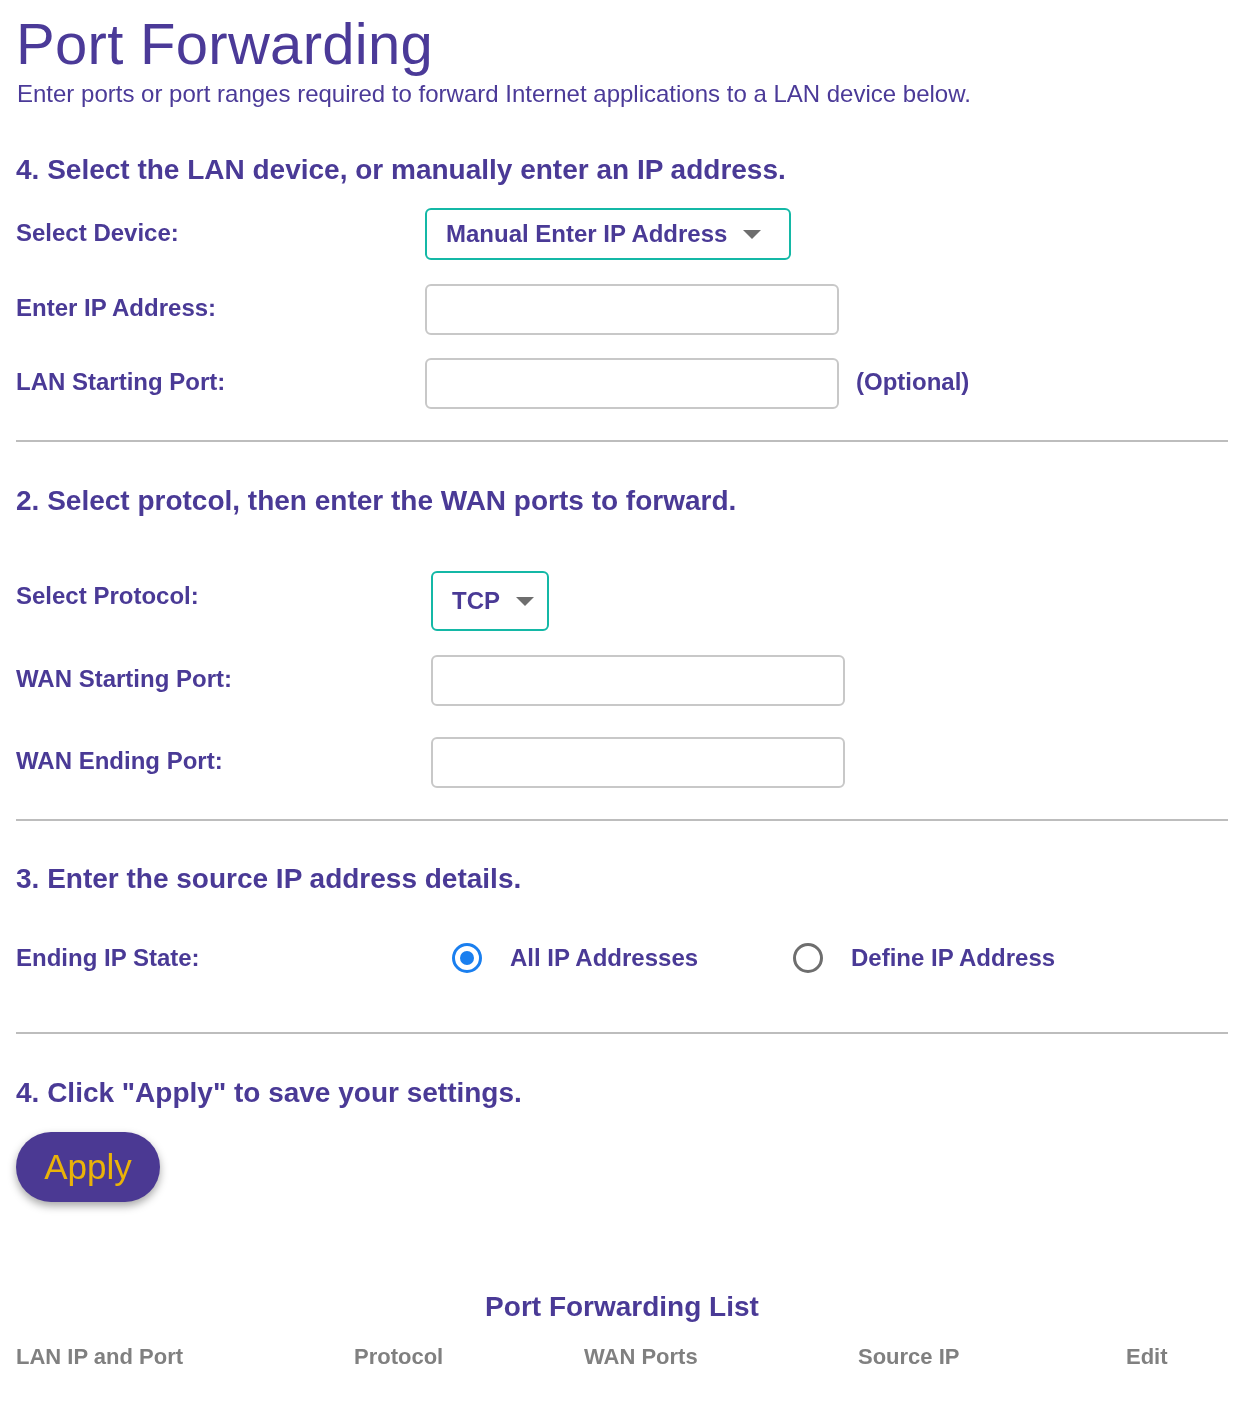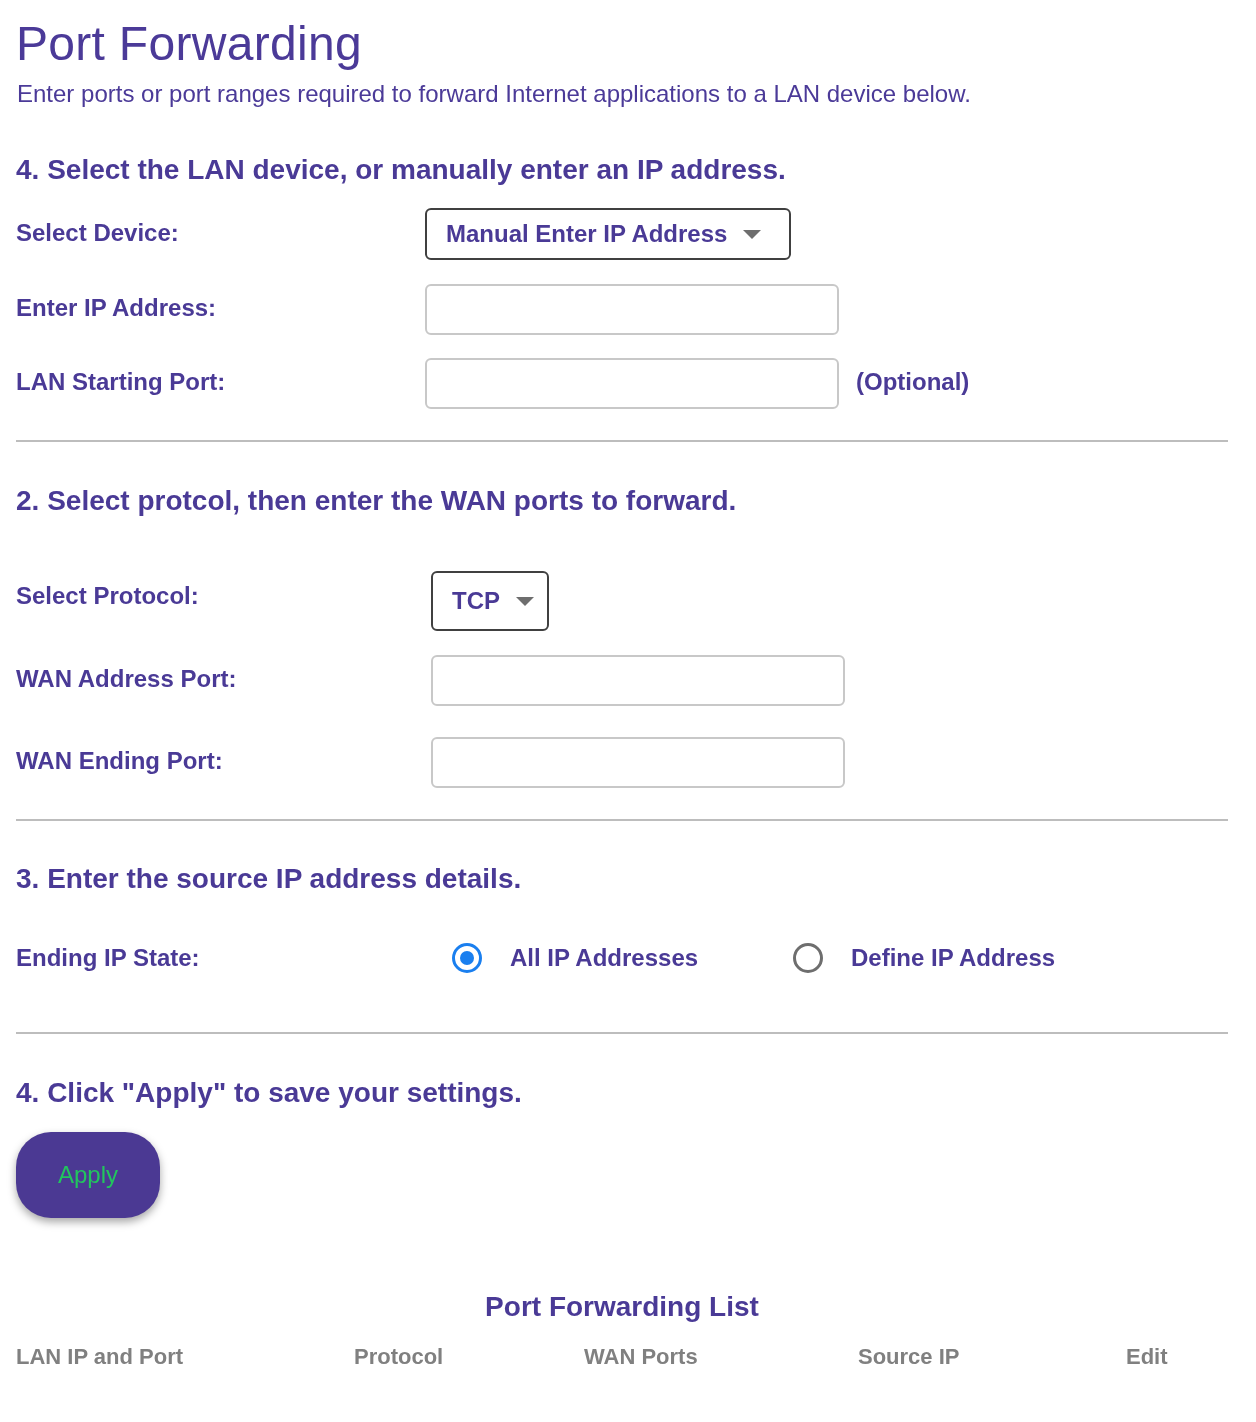--- a/index.html
+++ b/index.html
@@ -1,38 +1,38 @@
 <!DOCTYPE html>
 <html><head>
   <meta charset="utf-8">
   <style>
     * { box-sizing: border-box; margin: 0; padding: 0; }
     html, body { width: 1256px; height: 1422px; background: #ffffff; overflow: hidden; }
     body { font-family: "Liberation Sans", "DejaVu Sans", sans-serif; color: #4a3a96; position: relative; }
     .abs { position: absolute; }
-    .title { left: 16px; top: 14px; font-size: 48px; font-weight: normal; color: #4b3a98; letter-spacing: 0.3px; line-height: 60px; }
+    .title { left: 16px; top: 14px; font-size: 58px; font-weight: normal; color: #4b3a98; letter-spacing: 0.3px; line-height: 60px; }
     .subtitle { left: 17px; top: 79px; font-size: 24px; color: #4b3a98; line-height: 30px; }
     .step { left: 16px; font-size: 28px; font-weight: bold; color: #4a3a96; line-height: 34px; }
     .label { left: 16px; font-size: 24px; font-weight: bold; color: #4a3a96; line-height: 30px; }
     .select {
-      border: 2px solid #404040; border-radius: 6px; background: #fff;
+      border: 2px solid #14b8a6; border-radius: 6px; background: #fff;
       display: flex; align-items: center; font-size: 24px; font-weight: bold; color: #4a3a96; cursor: pointer;
     }
     .select .caret { width: 0; height: 0; border-left: 9px solid transparent; border-right: 9px solid transparent; border-top: 9px solid #6e6e6e; margin-left: 16px; }
     .input { border: 2px solid #c8c8c8; border-radius: 6px; background: #fff; }
     .hint { font-size: 24px; font-weight: bold; color: #4a3a96; line-height: 30px; }
     .divider { left: 16px; width: 1212px; height: 2px; background: #bdbdbd; }
     .radio-wrap { display: flex; align-items: center; cursor: pointer; }
     .radio { width: 30px; height: 30px; border-radius: 50%; border: 3px solid #6e6e6e; position: relative; }
     .radio.checked { border-color: #1a7fef; }
     .radio.checked::after { content: ""; position: absolute; left: 5px; top: 5px; width: 14px; height: 14px; border-radius: 50%; background: #1a7fef; }
     .radio-label { font-size: 24px; font-weight: bold; color: #4a3a96; margin-left: 28px; line-height: 30px; }
     .apply-btn {
-      left: 16px; top: 1132px; width: 144px; height: 86px; border-radius: 35px; border: none;
-      background: #4b3993; color: #22c55e; font-size: 24px; font-family: "Liberation Sans", sans-serif;
+      left: 16px; top: 1132px; width: 144px; height: 70px; border-radius: 35px; border: none;
+      background: #4b3993; color: #eab308; font-size: 35px; font-family: "Liberation Sans", sans-serif;
       box-shadow: 0 4px 8px rgba(0,0,0,0.35); cursor: pointer;
     }
     .list-title { left: 0; width: 1244px; top: 1291px; text-align: center; font-size: 28px; font-weight: bold; color: #4a3a96; }
     .col-head { top: 1343px; font-size: 22px; font-weight: bold; color: #808080; line-height: 28px; }
   </style>
 </head>
 <body>
 
 <h1 class="abs title">Port Forwarding</h1>
 <p class="abs subtitle">Enter ports or port ranges required to forward Internet applications to a LAN device below.</p>
@@ -55,21 +55,21 @@
 <div class="abs divider" style="top:440px;"></div>
 
 <h2 class="abs step" style="top:484px;">2. Select protcol, then enter the WAN ports to forward.</h2>
 
 <div class="abs label" style="top:581px;">Select Protocol:</div>
 <div class="abs select" style="left:431px; top:571px; width:118px; height:60px; padding-left:19px;">
   <span>TCP</span>
   <span class="caret"></span>
 </div>
 
-<div class="abs label" style="top:664px;">WAN Address Port:</div>
+<div class="abs label" style="top:664px;">WAN Starting Port:</div>
 <div class="abs input" style="left:431px; top:655px; width:414px; height:51px;"></div>
 
 <div class="abs label" style="top:746px;">WAN Ending Port:</div>
 <div class="abs input" style="left:431px; top:737px; width:414px; height:51px;"></div>
 
 <div class="abs divider" style="top:819px;"></div>
 
 <h2 class="abs step" style="top:862px;">3. Enter the source IP address details.</h2>
 
 <div class="abs label" style="top:943px;">Ending IP State:</div>

